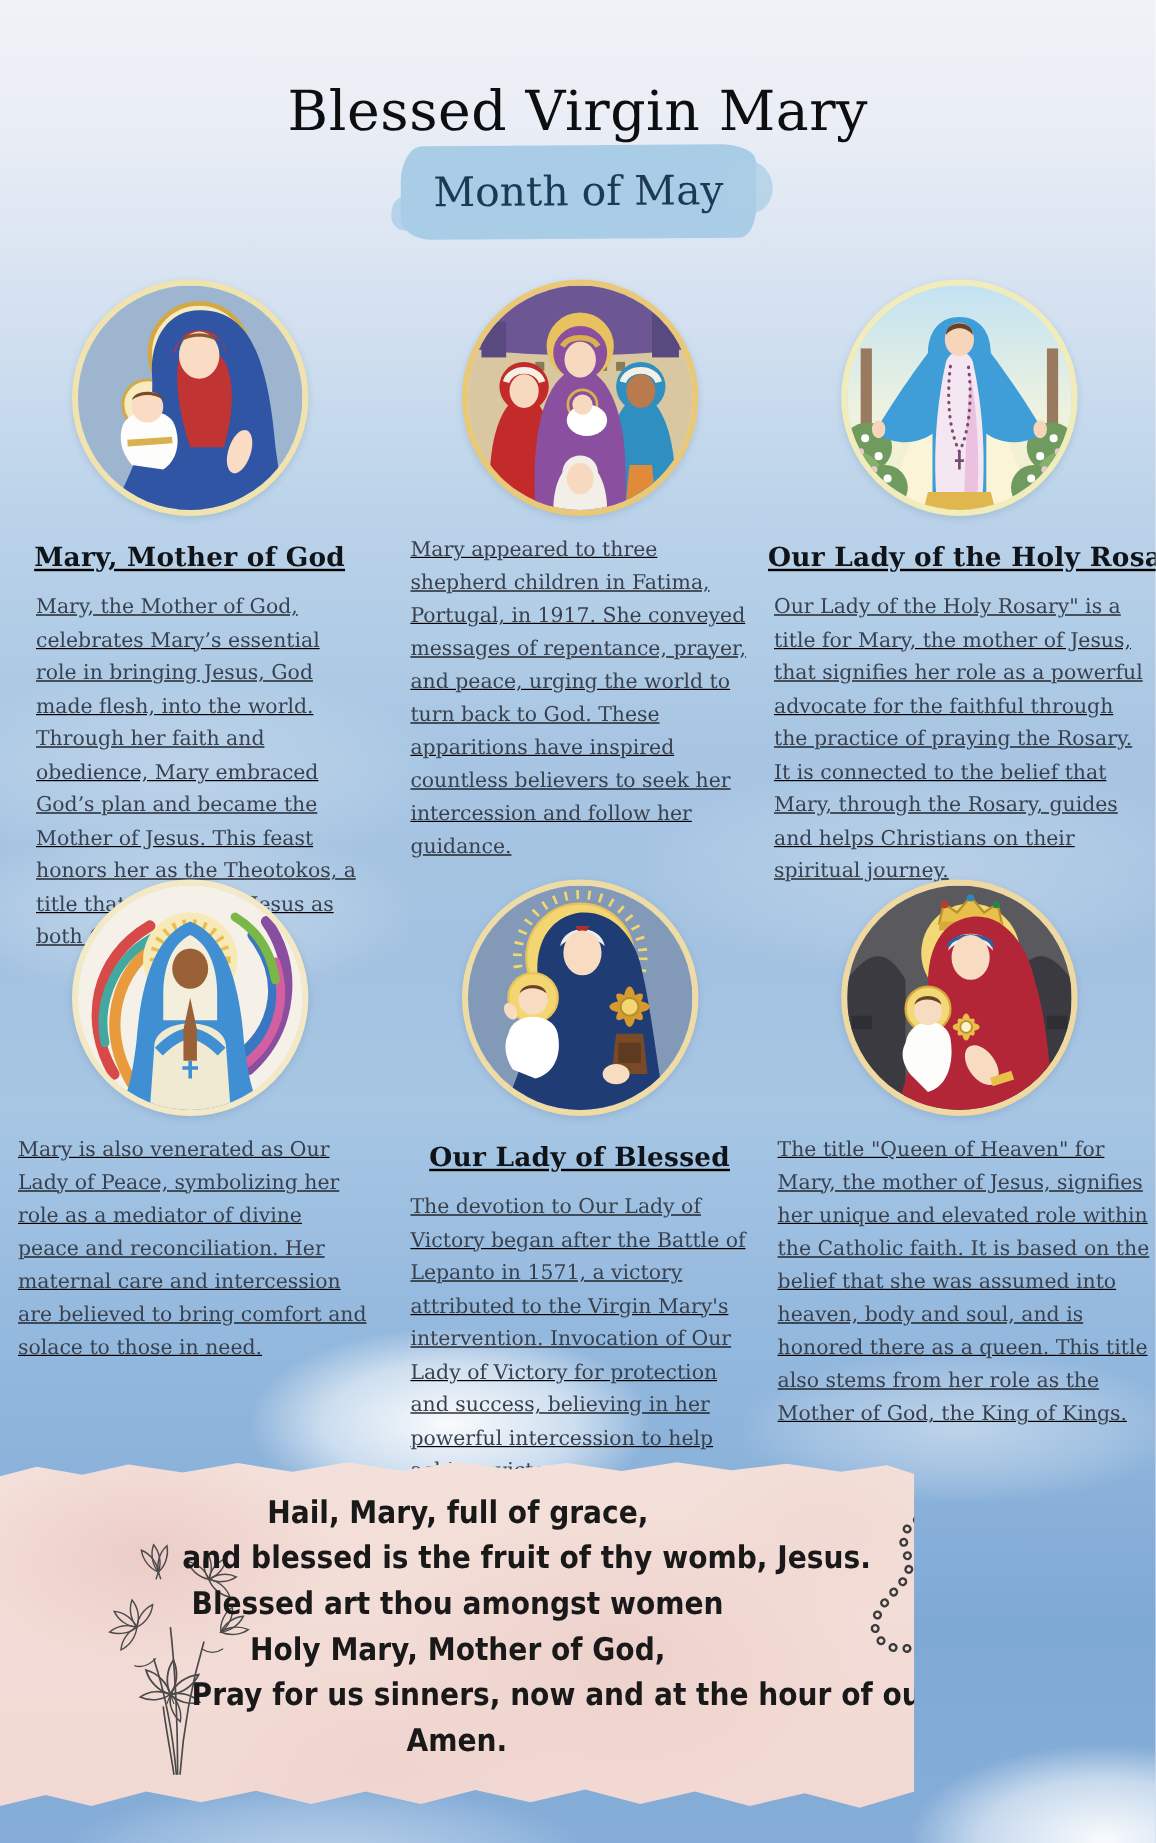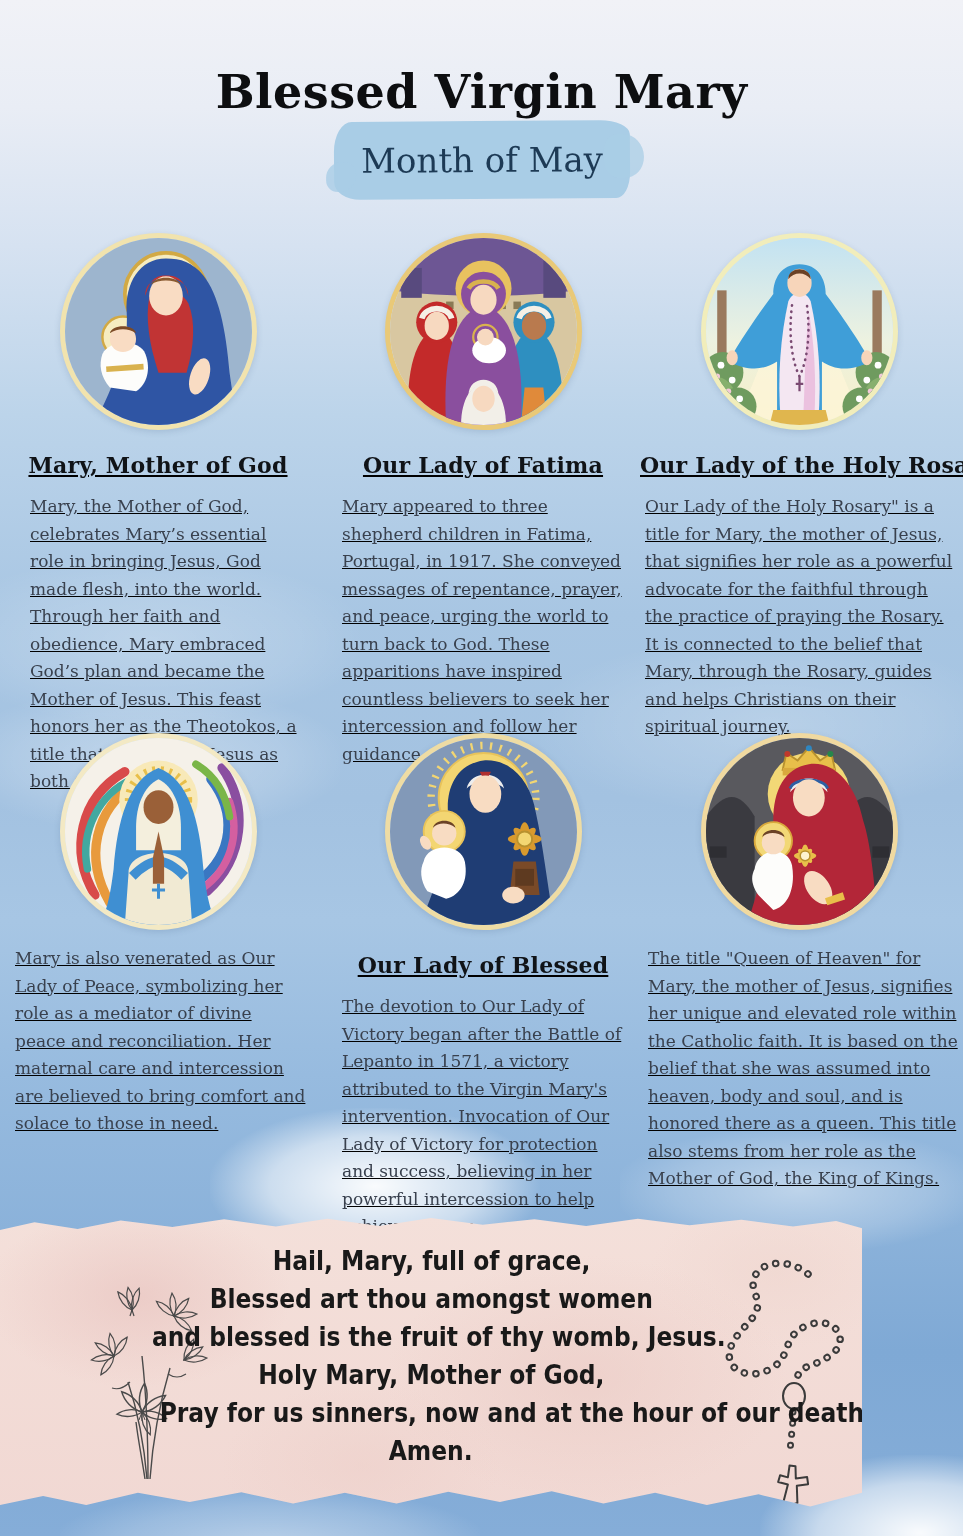--- a/index.html
+++ b/index.html
@@ -11,21 +11,21 @@
       #a8c6e3 40%, #a3c2e1 52%, #a7c6e4 60%, #97bbdf 70%,
       #8bb2da 80%, #7fa9d5 88%, #85add8 100%);
   }
   .cloud{position:absolute;pointer-events:none;}
   .c1{background:radial-gradient(ellipse at 50% 60%,rgba(255,255,255,.95) 0%,rgba(255,255,255,.55) 45%,rgba(255,255,255,0) 72%);}
   .c2{background:radial-gradient(ellipse at 50% 50%,rgba(255,255,255,.7) 0%,rgba(255,255,255,.3) 50%,rgba(255,255,255,0) 75%);}
 
   
   .page-title{
     position:absolute;top:34px;left:0;right:0;text-align:center;
-    font-size:46px;font-weight:bold;color:#0d0e10;letter-spacing:.5px;
+    font-size:46px;font-weight:normal;color:#0d0e10;letter-spacing:.5px;
   }
   .badge{
     position:absolute;top:121px;left:334px;width:296px;height:78px;
     display:flex;align-items:center;justify-content:center;
     border-radius:18px 30px 14px 26px / 30px 14px 26px 18px;
     transform:rotate(-.4deg);
   }
   .badge:before{content:"";position:absolute;right:-14px;top:14px;width:40px;height:44px;
     background:inherit;border-radius:40% 60% 55% 45%;opacity:.75;}
   .badge:after{content:"";position:absolute;left:-8px;bottom:8px;width:30px;height:30px;
@@ -45,21 +45,21 @@
     margin:22px 0 0 0;font-size:22px;font-weight:bold;color:#101317;
     white-space:nowrap;letter-spacing:.2px;
   }
   .card-text{
     margin:15px 0 0 0;text-align:left;font-size:17px;line-height:1.62;
     color:#39414e;
   }
 
   
   .paper{
-    position:absolute;left:0;top:1212px;width:862px;height:302px;z-index:2;
+    position:absolute;left:0;top:1212px;width:762px;height:302px;z-index:2;
     background:
       radial-gradient(ellipse 220px 130px at 16% 28%,rgba(230,190,186,.55),transparent 70%),
       radial-gradient(ellipse 280px 170px at 68% 55%,rgba(233,199,193,.5),transparent 72%),
       radial-gradient(ellipse 200px 120px at 42% 84%,rgba(236,205,199,.45),transparent 70%),
       radial-gradient(ellipse 180px 110px at 90% 20%,rgba(238,212,205,.5),transparent 70%),
       linear-gradient(#f4e0da,#f1d8d3);
     clip-path:polygon(0 6%,4% 3.4%,9% 5.6%,14% 2.8%,20% 5%,26% 2.4%,32% 4.8%,38% 2.2%,44% 4.6%,50% 2%,56% 4.2%,62% 2.4%,68% 4.6%,74% 2.2%,80% 4.4%,86% 2.6%,92% 4.8%,97% 3%,100% 5.4%,100% 93%,94% 97.5%,88% 93.5%,82% 97%,76% 93%,70% 96.5%,64% 92.5%,58% 96%,52% 92.6%,46% 96.5%,40% 93%,34% 96.5%,28% 92.8%,22% 96%,16% 93%,10% 97%,5% 94%,0 97%);
   }
   .prayer{position:absolute;left:120px;right:120px;top:30px;text-align:center;}
   .pline{height:38px;line-height:38px;font-family:"DejaVu Sans","Liberation Sans",sans-serif;
@@ -134,21 +134,20 @@
         <path d="M42 27 C45 22 55 22 58 27" stroke="#d9b24e" stroke-width="2.5" fill="none"></path>
         <ellipse cx="50" cy="33" rx="7" ry="8" fill="#f7d9c0"></ellipse>
         <circle cx="51" cy="53" r="6.5" fill="none" stroke="#d9b24e" stroke-width="1.2"></circle>
         <ellipse cx="53" cy="60" rx="9" ry="7" fill="#ffffff"></ellipse>
         <circle cx="51" cy="53" r="4.5" fill="#f7d9c0"></circle>
         <path d="M38 100 C38 86 44 78 50 78 C56 78 62 86 62 100 Z" fill="#f2efe8"></path>
         <path d="M42 84 C42 73 58 73 58 84 C55 77 45 77 42 84 Z" fill="#f2efe8"></path>
         <ellipse cx="50" cy="86" rx="6" ry="7" fill="#f7d9c0"></ellipse>
       </svg>
     </div>
-    <h2 class="card-title">Our Lady of Fatima</h2>
     <p class="card-text" style="margin-left:10px;margin-right:2px">Mary appeared to three shepherd children in Fatima, Portugal, in 1917. She conveyed messages of repentance, prayer, and peace, urging the world to turn back to God. These apparitions have inspired countless believers to seek her intercession and follow her guidance.</p>
   </section>
 
   <section class="card" style="left:640px;width:318px">
     <div class="medallion" style="border-color:#f1edbb">
       <svg viewBox="0 0 100 100">
         <defs>
           <linearGradient id="sky3" x1="0" y1="0" x2="0" y2="1">
             <stop offset="0" stop-color="#c2e2f2"></stop>
               <stop offset=".55" stop-color="#edf2e0"></stop>
@@ -360,19 +359,19 @@
       <path d="M118 30 C92 8 52 22 66 52 C74 72 52 80 42 100 C30 126 60 138 82 124 C102 112 92 92 116 82 C142 70 162 94 142 110 C122 126 108 118 106 140" stroke="#f3ddd8" stroke-width="3.5" stroke-linecap="round" stroke-dasharray="0.1 11.5"></path>
       <ellipse cx="104" cy="152" rx="11" ry="13" stroke="#3b3b3b" stroke-width="2"></ellipse>
       <path d="M103 168 C103 186 100 198 100 212" stroke="#3b3b3b" stroke-width="7" stroke-linecap="round" stroke-dasharray="0.1 11"></path>
       <path d="M103 168 C103 186 100 198 100 212" stroke="#f3ddd8" stroke-width="3" stroke-linecap="round" stroke-dasharray="0.1 11"></path>
       <path d="M97 222 L103 222 L105 234 L116 231 L118 238 L107 241 L110 258 L102 262 L96 259 L98 241 L88 240 L89 233 L97 234 Z" stroke="#3b3b3b" stroke-width="2" stroke-linejoin="round" transform="rotate(8 102 240)"></path>
     </g>
   </svg>
 
   <div class="prayer">
     <div class="pline"><span>Hail, Mary, full of grace,</span></div>
+    <div class="pline"><span>and blessed is the fruit of thy womb, Jesus.</span></div>
     <div class="pline"><span>Blessed art thou amongst women</span></div>
-    <div class="pline"><span>and blessed is the fruit of thy womb, Jesus.</span></div>
     <div class="pline"><span>Holy Mary, Mother of God,</span></div>
     <div class="pline"><span>Pray for us sinners, now and at the hour of our death.</span></div>
     <div class="pline"><span>Amen.</span></div>
   </div>
 </div>
 
 </body></html>

